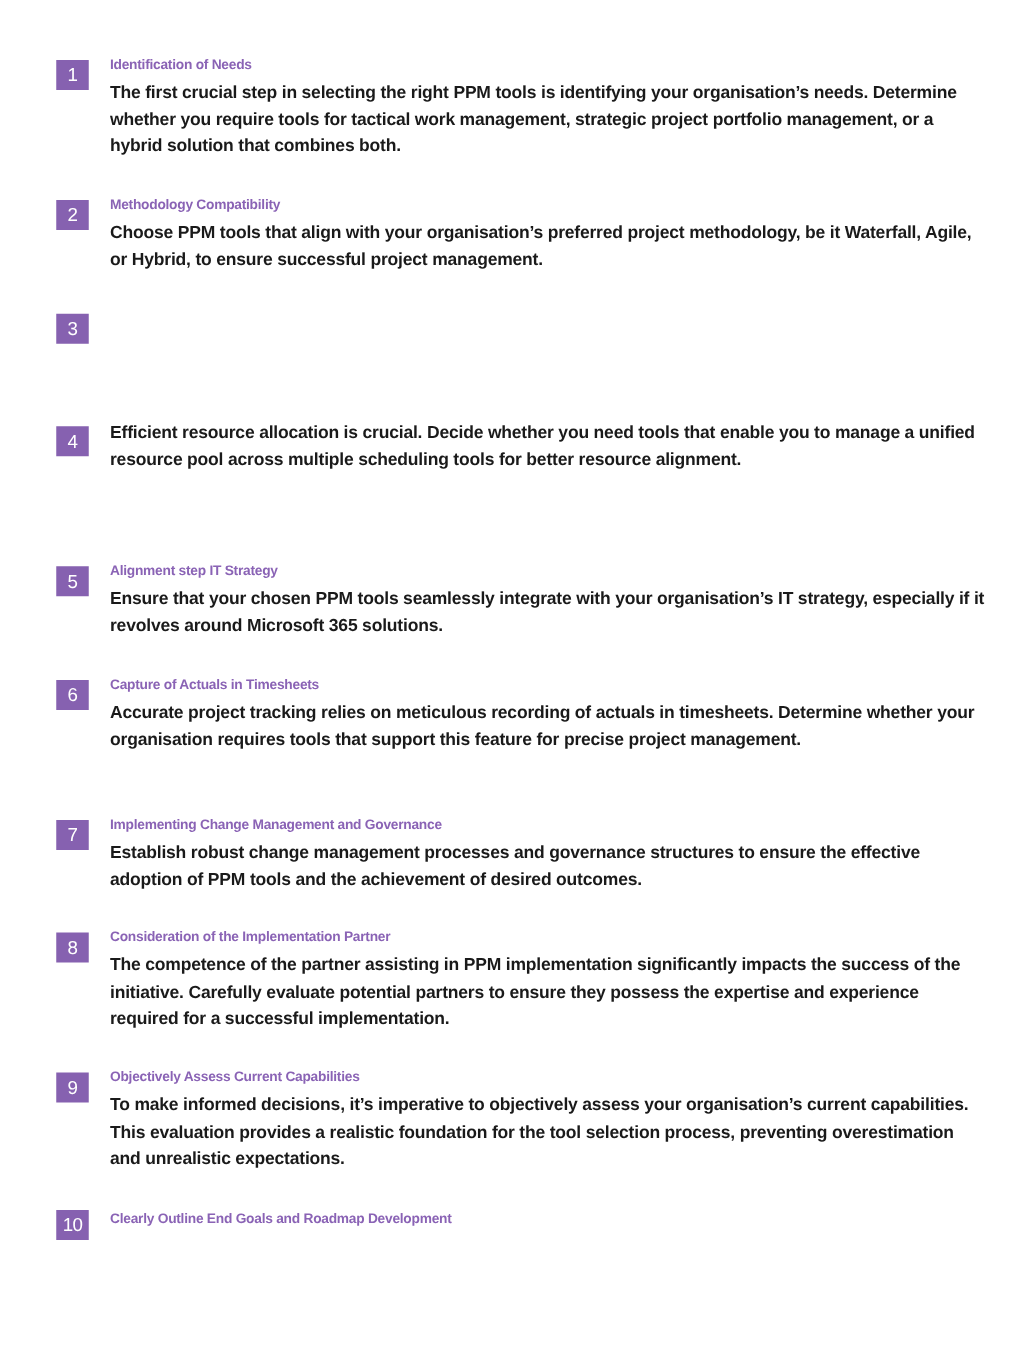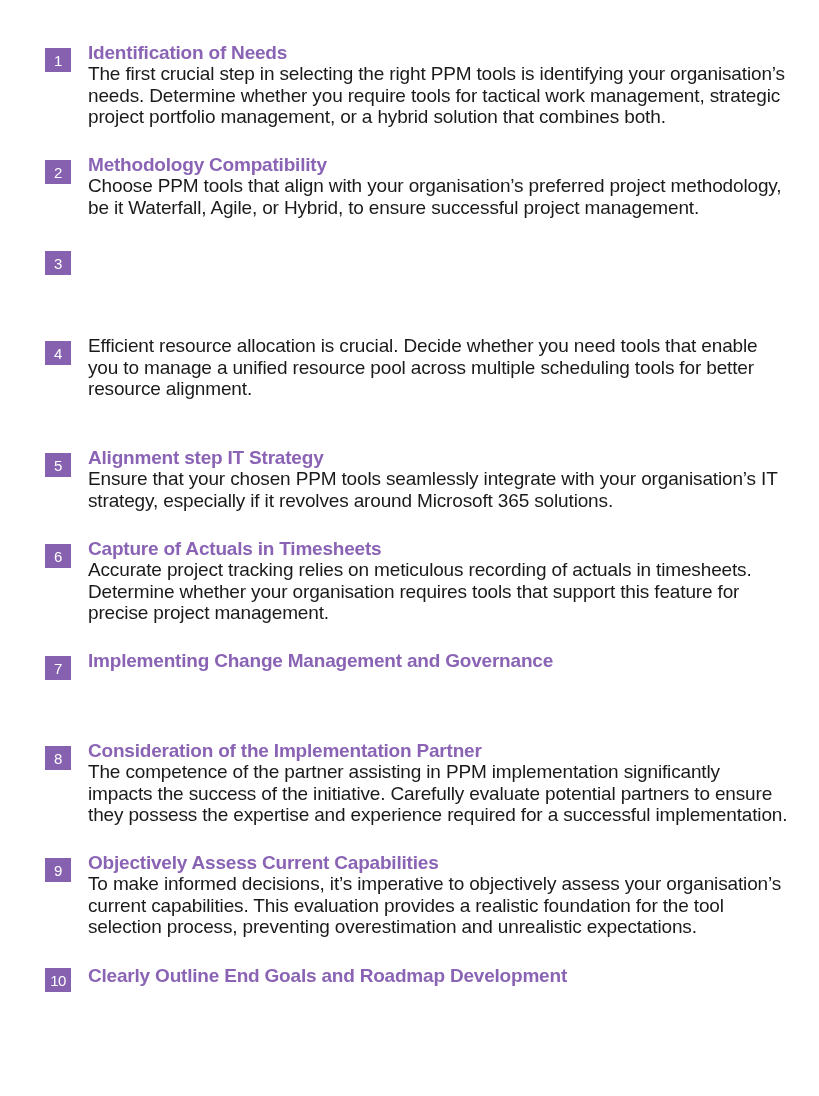--- a/index.html
+++ b/index.html
@@ -37,32 +37,33 @@
       line-height: 26px;
       text-align: center;
       letter-spacing: -0.5px;
     }
     .content {
       position: absolute;
       left: 88px;
       width: 700px;
     }
     .title {
-      font-size: 19px;
+      font-size: 11px;
       font-weight: bold;
       color: #8a63b5;
       line-height: 21px;
       white-space: nowrap;
       letter-spacing: -0.2px;
     }
     .body {
-      font-size: 19px;
+      font-size: 14px;
       line-height: 21.5px;
       color: #1a1a1a;
       letter-spacing: -0.15px;
+      font-weight: bold;
     }
   </style>
 </head>
 <body>
 
 <div class="list">
 
   <div class="item" style="top:42px;">
     <div class="badge" style="top:6px;">1</div>
     <div class="content">
@@ -105,20 +106,21 @@
     <div class="content">
       <div class="title">Capture of Actuals in Timesheets</div>
       <div class="body">Accurate project tracking relies on meticulous recording of actuals in timesheets. Determine whether your organisation requires tools that support this feature for precise project management.</div>
     </div>
   </div>
 
   <div class="item" style="top:650px;">
     <div class="badge" style="top:6px;">7</div>
     <div class="content">
       <div class="title">Implementing Change Management and Governance</div>
+      <div class="body">Establish robust change management processes and governance structures to ensure the effective adoption of PPM tools and the achievement of desired outcomes.</div>
     </div>
   </div>
 
   <div class="item" style="top:740px;">
     <div class="badge" style="top:6px;">8</div>
     <div class="content">
       <div class="title">Consideration of the Implementation Partner</div>
       <div class="body">The competence of the partner assisting in PPM implementation significantly impacts the success of the initiative. Carefully evaluate potential partners to ensure they possess the expertise and experience required for a successful implementation.</div>
     </div>
   </div>

